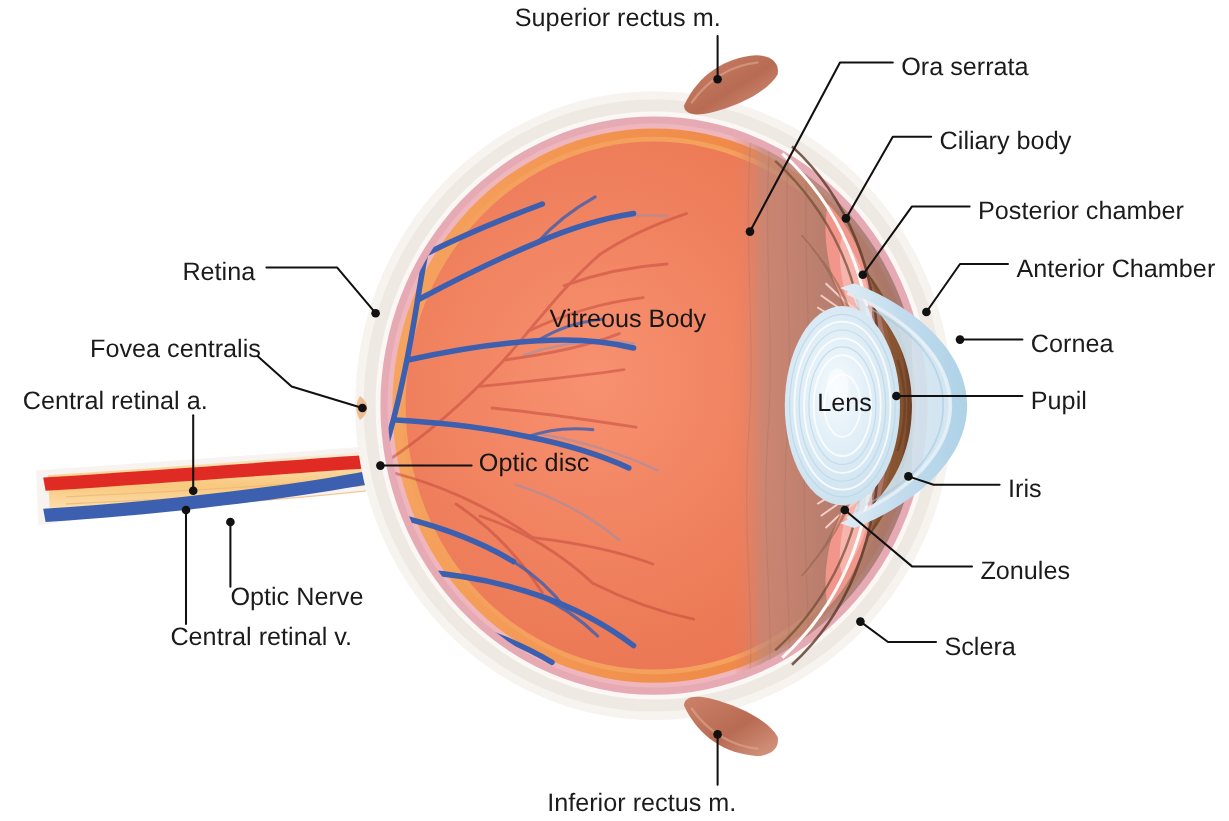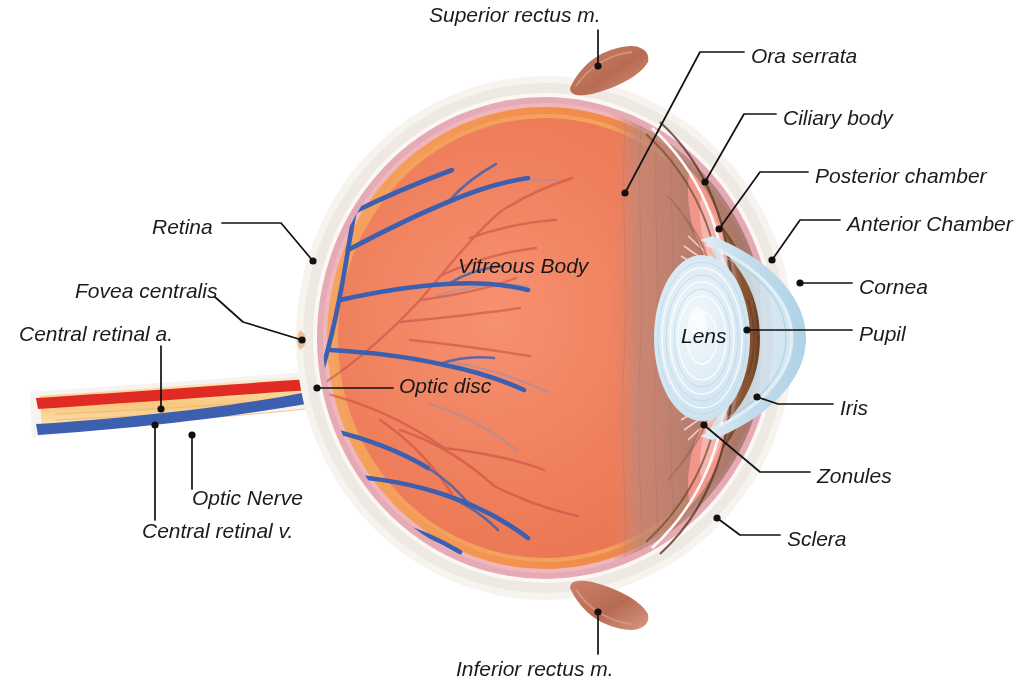--- a/index.html
+++ b/index.html
@@ -1,18 +1,18 @@
 <!DOCTYPE html>
 <html><head>
 <meta charset="utf-8">
 <style>
   html,body{margin:0;padding:0;background:#ffffff;}
   body{width:1024px;height:684px;overflow:hidden;
        font-family:"Liberation Sans","DejaVu Sans",sans-serif;}
-  #stage{position:relative;width:1024px;height:684px;background:#fff;font-style:italic;}
+  #stage{position:relative;width:1024px;height:684px;background:#fff;}
   svg{display:block;}
   .lbl{font-family:"Liberation Sans","DejaVu Sans",sans-serif;
        font-size:21px;fill:#1b1b1b;dominant-baseline:middle;}
   .lbl-in{font-family:"Liberation Sans","DejaVu Sans",sans-serif;
        font-size:21px;fill:#171717;dominant-baseline:middle;}
   .lead{stroke:#111;stroke-width:1.7;fill:none;stroke-linecap:round;stroke-linejoin:round;}
   .dot{fill:#111;}
 </style>
 </head>
 <body>

